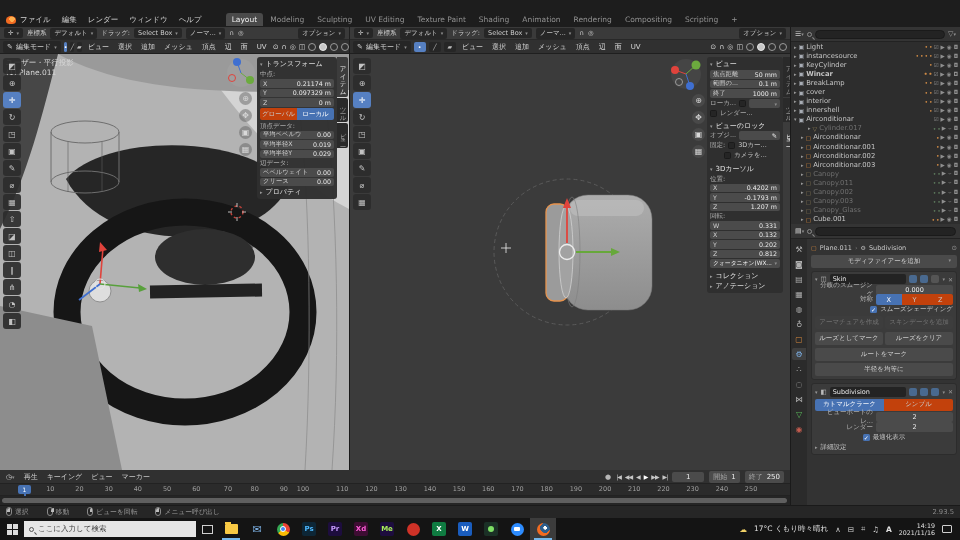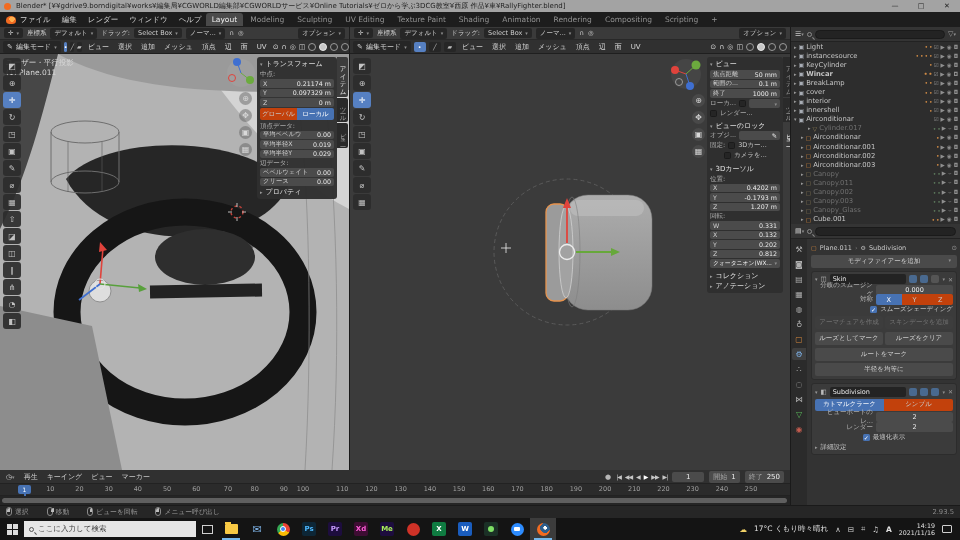--- a/index.html
+++ b/index.html
@@ -7,21 +7,21 @@
 #root{position:relative;width:960px;height:540px;}
 .row{display:flex;align-items:center;}
 
 #titlebar{position:absolute;left:0;top:0;width:960px;height:12px;background:#a3a3a3;display:flex;align-items:center;font-size:7px;color:#1f1f1f;}
 #titlebar .logo{width:7px;height:7px;border-radius:50%;background:#f26b21;margin:0 5px 0 4px;flex:none;}
 #titletext{white-space:nowrap;overflow:hidden;flex:1;}
 .wbtn{width:26px;text-align:center;font-size:7px;color:#222;flex:none;}
 
 #topbar{position:absolute;left:0;top:12px;width:960px;height:15px;background:#1d1d1d;display:flex;align-items:center;font-size:7.5px;color:#d4d4d4;}
 #topbar .blogo{width:10px;height:8px;margin:0 4px 0 6px;border-radius:50% 50% 40% 40%;background:radial-gradient(circle at 60% 40%,#ffb04f 0 35%,#f26b21 36% 100%);flex:none;}
-#topbar-menus{display:flex;gap:11px;margin-right:4px;}
+#topbar-menus{display:flex;gap:11px;margin-right:24px;}
 #workspaces{display:flex;gap:1px;align-items:center;}
 .wstab{padding:2px 6px;color:#929292;border-radius:3px 3px 0 0;white-space:nowrap;}
 .wstab.active{background:#4a4a4a;color:#f0f0f0;}
 .idblock{display:flex;align-items:center;background:#282828;border:1px solid #151515;border-radius:2px;height:11px;padding:0 3px;gap:3px;color:#cfcfcf;}
 
 .toolsettings{position:absolute;top:27px;height:13px;background:#3a3a3a;border-bottom:1px solid #282828;display:flex;align-items:center;font-size:6.5px;color:#cfcfcf;overflow:hidden;gap:4px;padding:0 4px;}
 .vheader{position:absolute;top:40px;height:14px;background:#303030;border-bottom:1px solid #1f1f1f;display:flex;align-items:center;font-size:7px;color:#d8d8d8;overflow:hidden;gap:3px;padding:0 3px;}
 .pill{background:#262626;border-radius:2px;padding:1px 4px;display:flex;align-items:center;gap:3px;white-space:nowrap;}
 .dd{color:#8f8f8f;font-size:5px;}
 .hmenu{padding:0 3px;white-space:nowrap;}
@@ -109,27 +109,20 @@
 .sq{width:14px;height:14px;border-radius:2px;display:flex;align-items:center;justify-content:center;font-size:7px;font-weight:bold;}
 #tray{margin-left:auto;display:flex;align-items:center;gap:7px;color:#e3e3e3;font-size:7.5px;padding-right:8px;}
 #clock{display:flex;flex-direction:column;align-items:flex-end;font-size:6.3px;line-height:7px;}
 .svgwrap{position:absolute;left:0;top:0;}
 </style>
 </head>
 <body>
 
 <div id="root">
 
-  <div id="titlebar">
-    <span class="logo"></span>
-    <span id="titletext">Blender* [¥¥gdrive9.borndigital¥works¥編集局¥CGWORLD編集部¥CGWORLDサービス¥Online Tutorials¥ゼロから学ぶ3DCG教室¥西原 作品¥車¥RallyFighter.blend]</span>
-    <span class="wbtn">—</span>
-    <span class="wbtn">□</span>
-    <span class="wbtn">✕</span>
-  </div>
 
   <div id="topbar">
     <span class="blogo"></span>
     <div id="topbar-menus">
         <span>ファイル</span>
         <span>編集</span>
         <span>レンダー</span>
         <span>ウィンドウ</span>
         <span>ヘルプ</span>
       </div>

